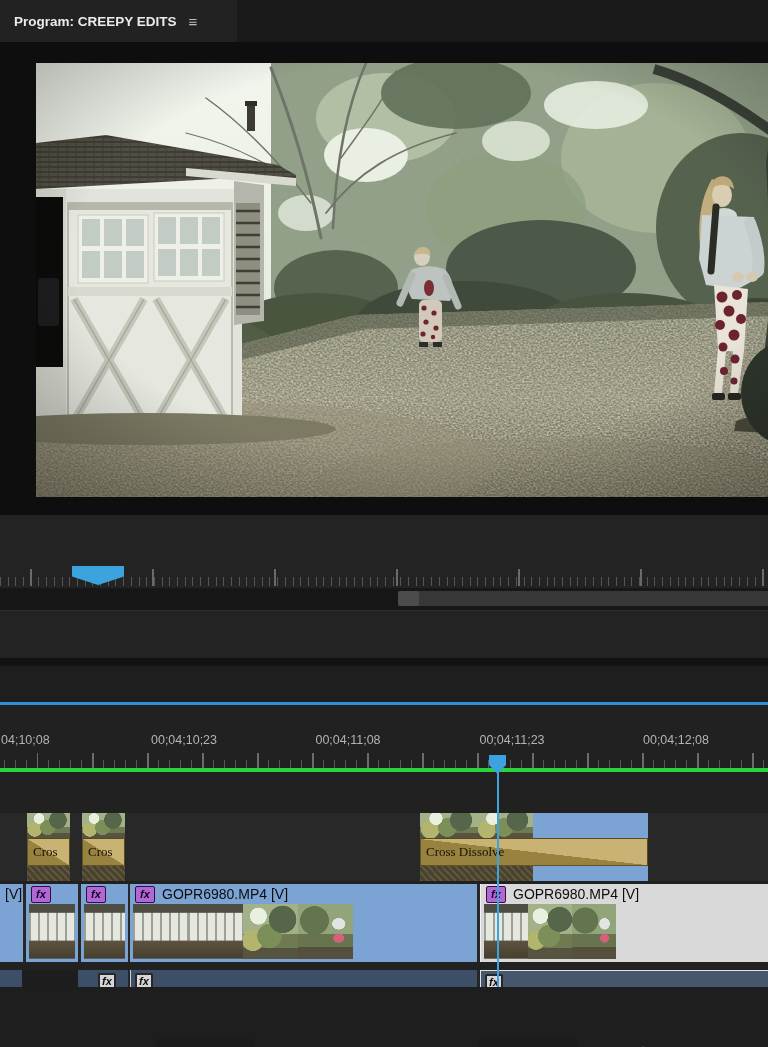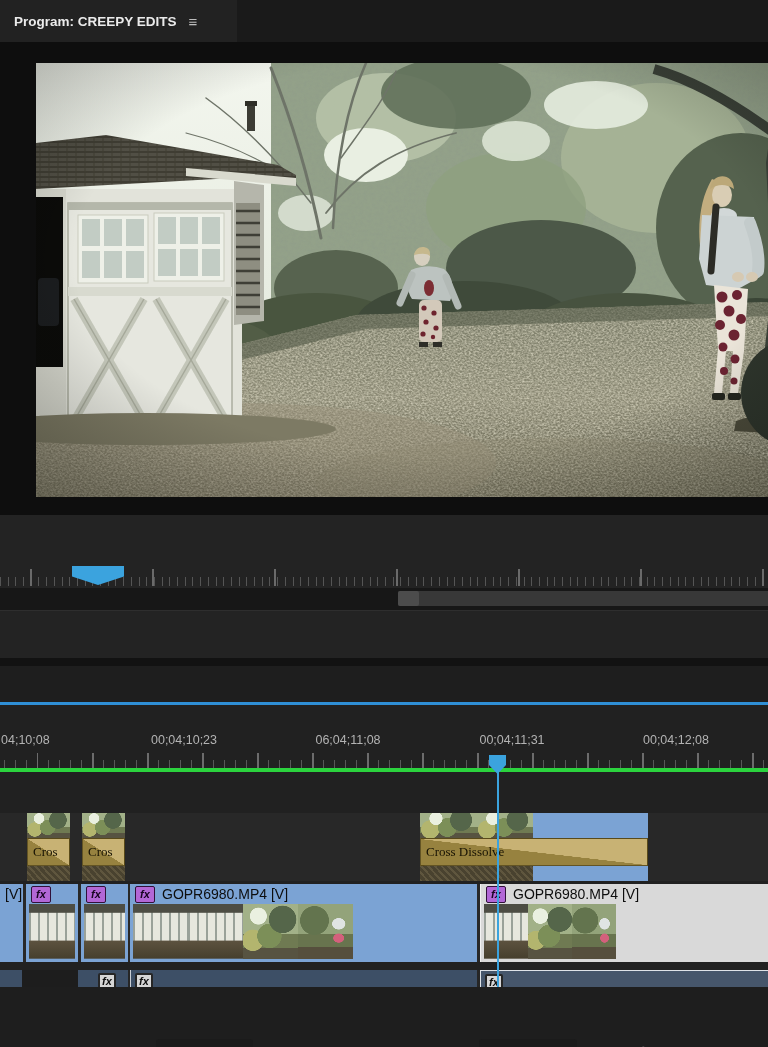--- a/index.html
+++ b/index.html
@@ -375,22 +375,22 @@
 
   <div class="abs gap1"></div>
   <div class="abs gap2"></div>
   <div class="abs focusline"></div>
 
   <div class="abs timeline">
 
     <div>
       <div class="rlabel first">04;10;08</div>
       <div class="rlabel" style="left:184px">00;04;10;23</div>
-      <div class="rlabel" style="left:348px">06;04;11;08</div>
-      <div class="rlabel" style="left:512px">00;04;11;31</div>
+      <div class="rlabel" style="left:348px">00;04;11;08</div>
+      <div class="rlabel" style="left:512px">00;04;11;23</div>
       <div class="rlabel" style="left:676px">00;04;12;08</div>
       <div class="rticks"></div>
     </div>
     <div class="renderbar"></div>
 
     <div class="track-row row-v2"></div>
     <div class="track-row row-v1"></div>
     <div class="track-row row-a1"></div>
     <div class="a-gap"></div>
 

